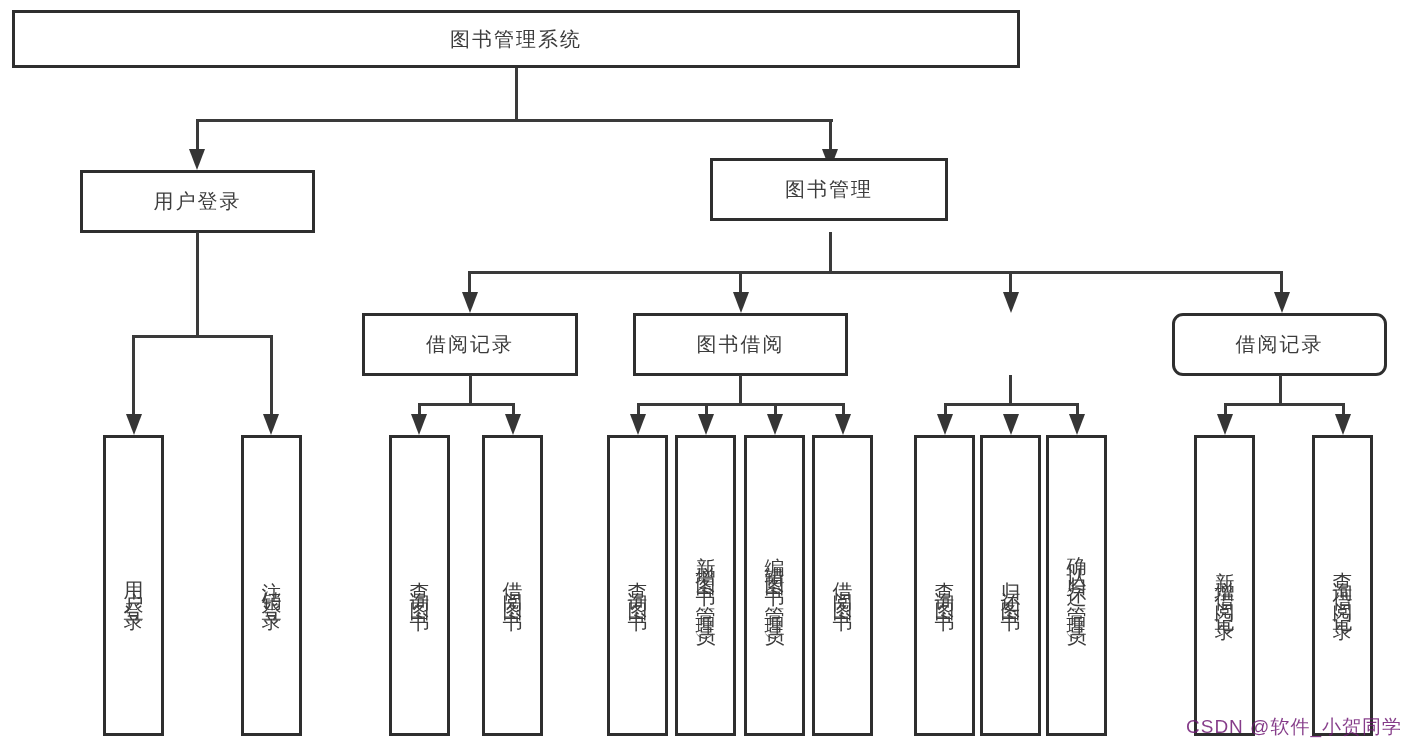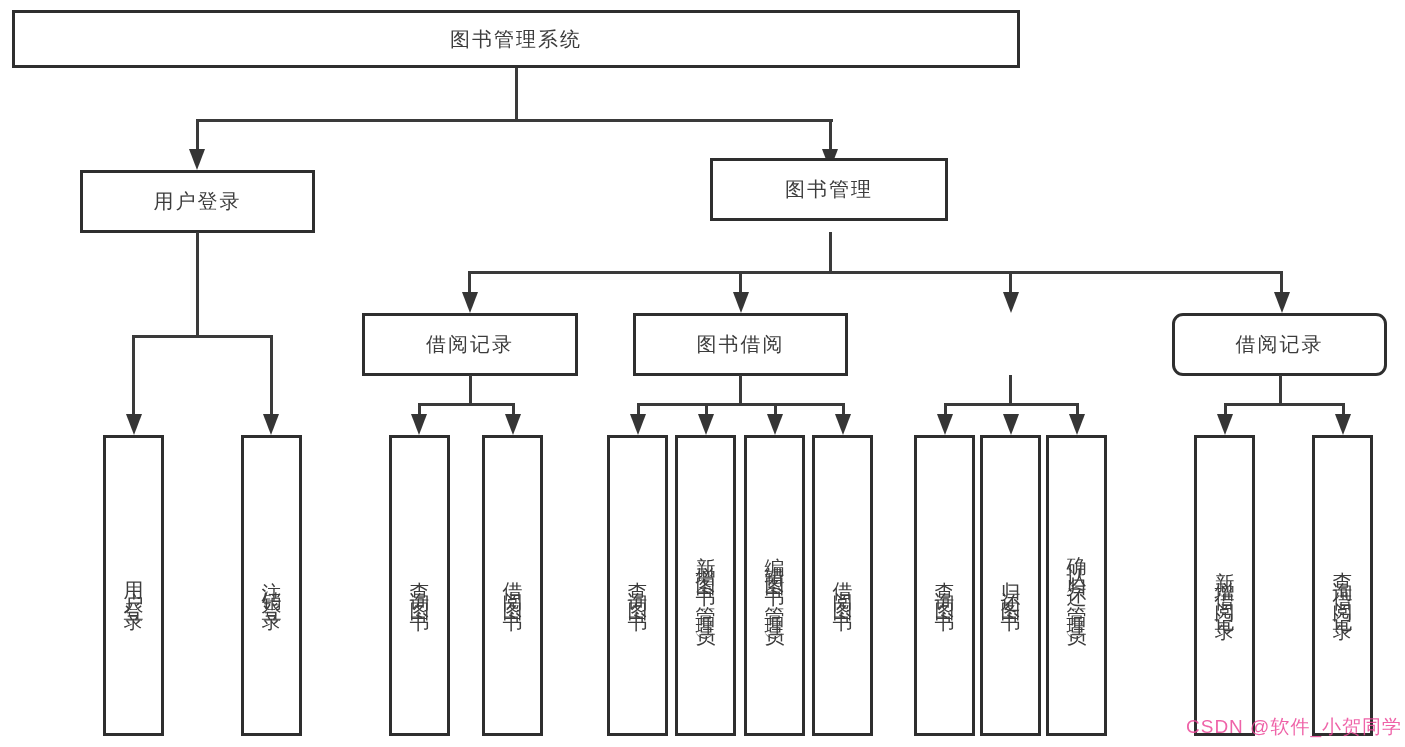--- a/index.html
+++ b/index.html
@@ -19,21 +19,21 @@
   }
   .vline{position:absolute;width:3px;background:#3a3a3a;}
   .hline{position:absolute;height:3px;background:#3a3a3a;}
   .arrow{
     position:absolute;width:0;height:0;
     border-left:8px solid transparent;border-right:8px solid transparent;
     border-top:21px solid #353535;
   }
   .watermark{
     position:absolute;left:1186px;top:714px;z-index:5;
-    color:#ec4899;opacity:.85;font-size:19px;letter-spacing:1px;white-space:nowrap;
+    color:#701a75;opacity:.85;font-size:19px;letter-spacing:1px;white-space:nowrap;
   }
 </style>
 </head>
 <body>
 
 <div class="canvas">
 
   <div class="box" style="left:12px;top:10px;width:1008px;height:58px;">图书管理系统</div>
 
   <div class="vline" style="left:515px;top:68px;height:52px;"></div>

